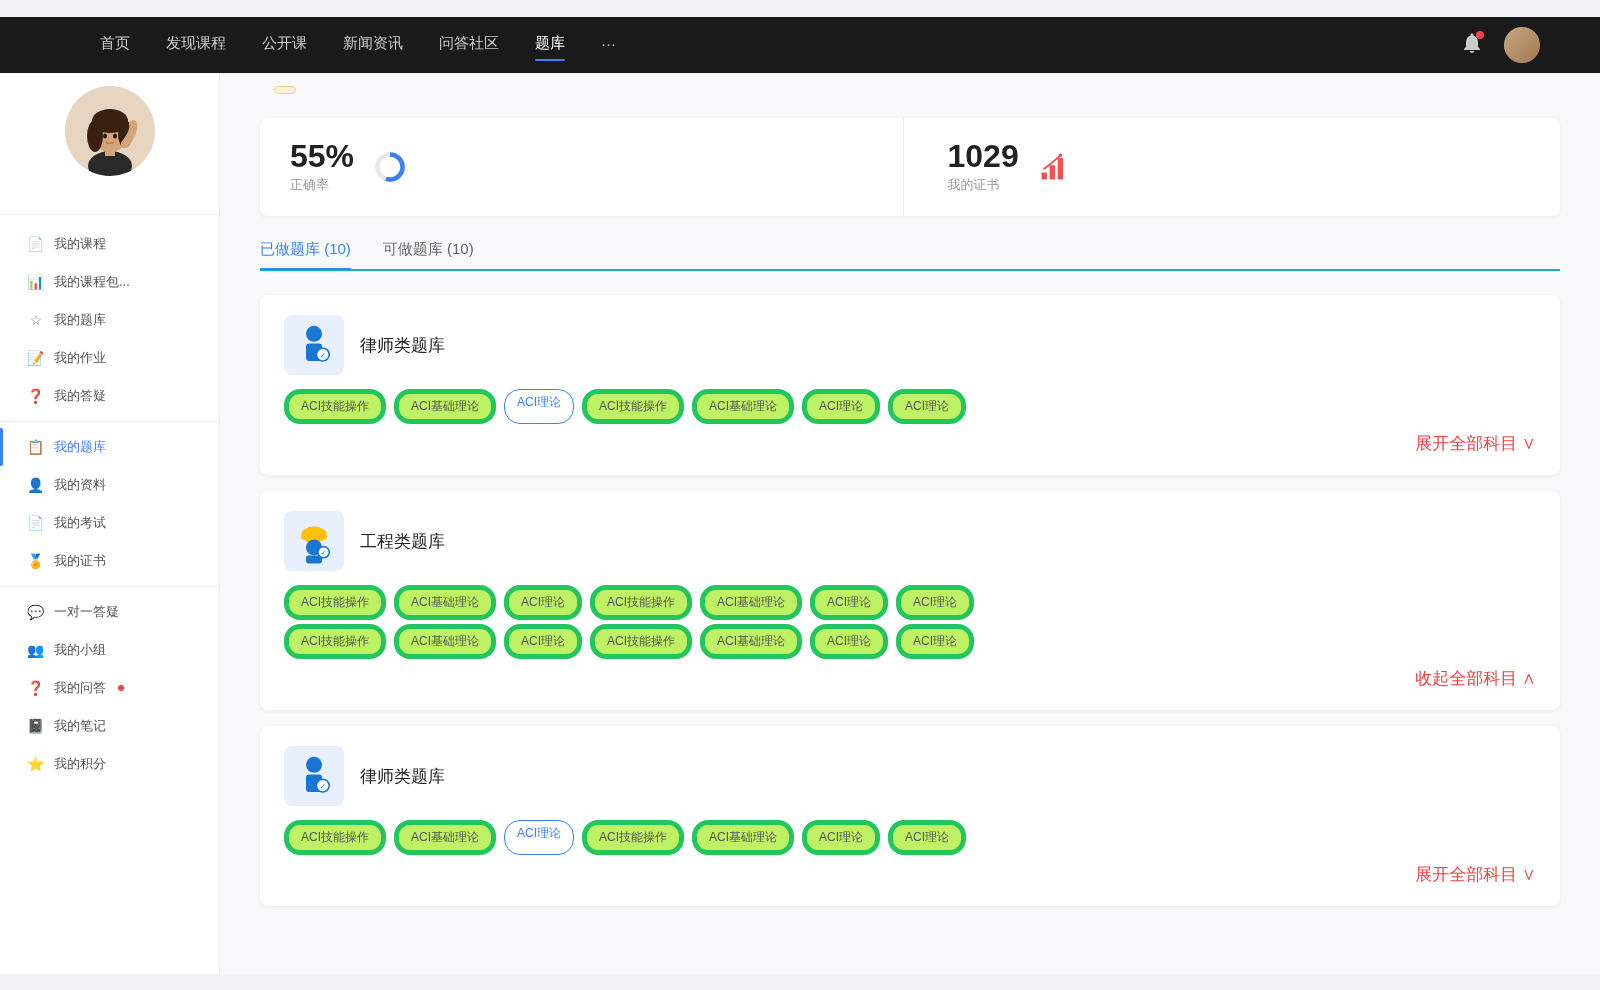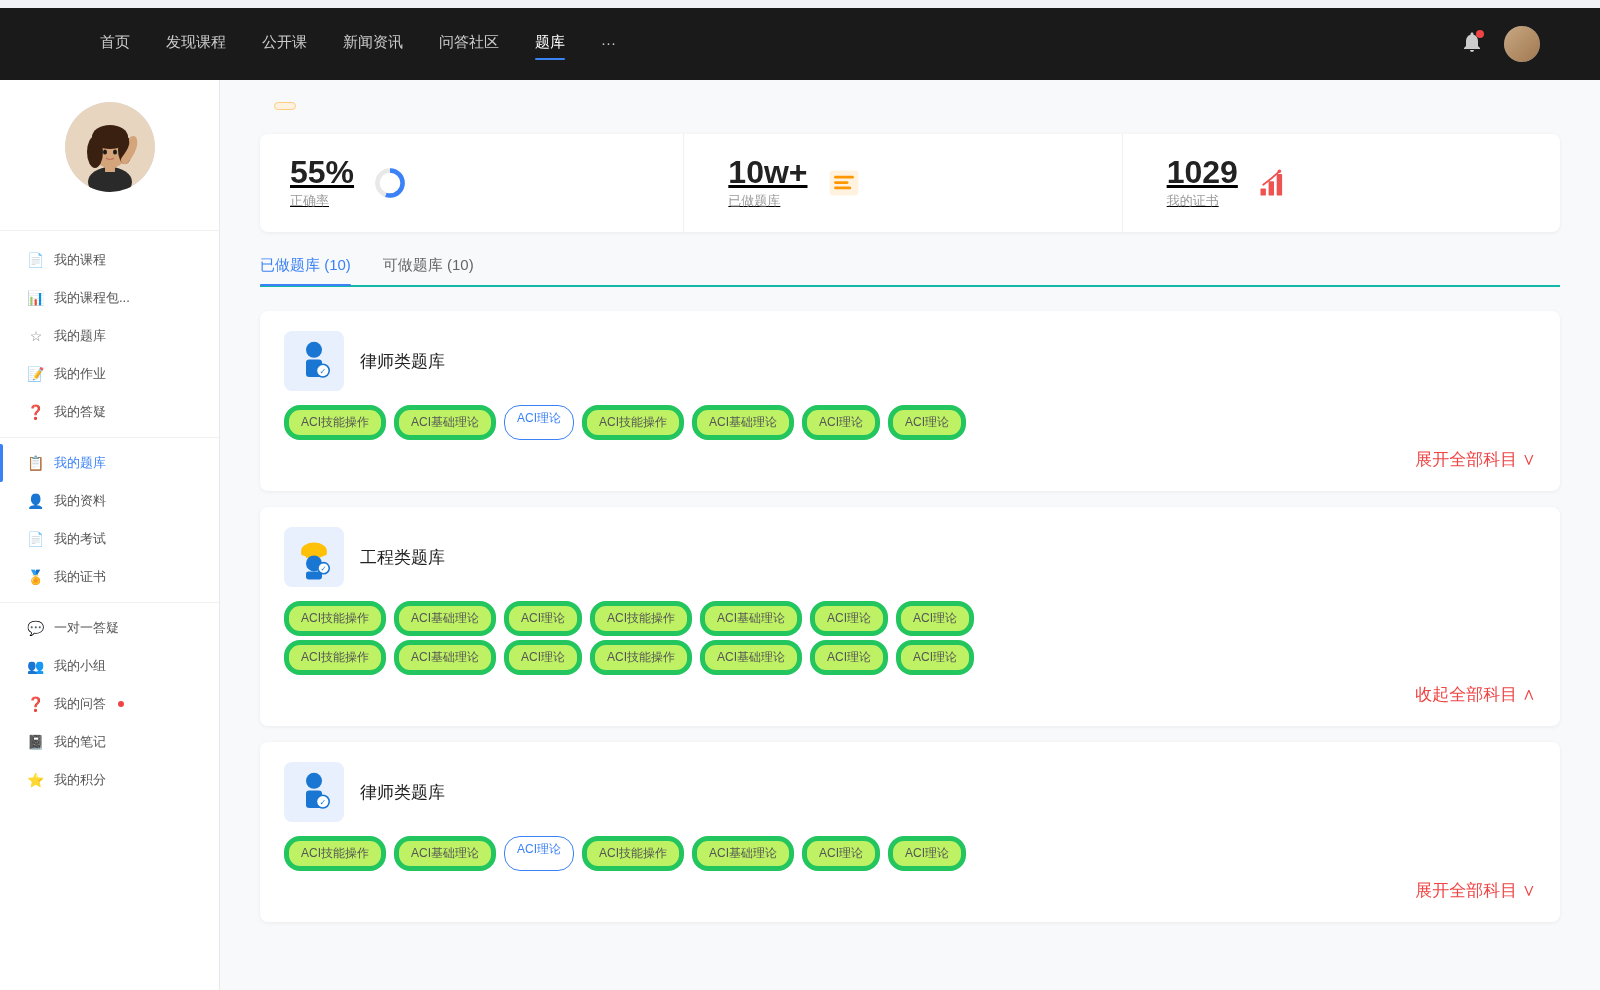--- a/index.html
+++ b/index.html
@@ -1,26 +1,26 @@
 <!DOCTYPE html>
 <html><head>
   <meta charset="utf-8">
   <style>
     * { box-sizing: border-box; margin: 0; padding: 0; }
     body { font-family: 'PingFang SC', 'Microsoft YaHei', sans-serif; background: #f0f2f5; min-height: 990px; }
 
     
     .navbar {
       background: #1a1a1a;
-      height: 72px;
+      height: 56px;
       display: flex;
       align-items: center;
       padding: 0 40px;
       position: sticky;
-      top: 8px;
+      top: 17px;
       z-index: 100;
     }
     .nav-logo {
       color: white;
       font-size: 28px;
       font-weight: bold;
       letter-spacing: 2px;
       margin-right: 60px;
     }
     .nav-links {
@@ -201,21 +201,20 @@
 
     
     .stats-row {
       display: flex;
       gap: 14px;
       background: white;
       border-radius: 8px;
       margin-bottom: 24px;
       overflow: hidden;
       box-shadow: 0 1px 4px rgba(0,0,0,0.06);
-      text-decoration: underline;
     }
     .stat-item {
       flex: 1;
       padding: 22px 30px;
       display: flex;
       align-items: center;
       gap: 16px;
       border-right: 1px solid #f0f0f0;
     }
     .stat-item:last-child { border-right: none; }
@@ -467,34 +466,20 @@
     <div class="stats-row" id="stats-row">
         <div class="stat-item">
     <div class="stat-text">
       <div class="stat-value">55%</div>
       <div class="stat-label">正确率</div>
     </div>
     <div class="stat-icon-wrap">
       <svg class="icon-blue-donut" viewBox="0 0 40 40">
     <circle cx="20" cy="20" r="14" fill="none" stroke="#e8e8e8" stroke-width="5"></circle>
     <circle cx="20" cy="20" r="14" fill="none" stroke="#3b82f6" stroke-width="5" stroke-dasharray="48.378 87.96" stroke-dashoffset="0" transform="rotate(-90 20 20)"></circle>
-  </svg>
-    </div>
-        </div>
-        <div class="stat-item">
-    <div class="stat-text">
-      <div class="stat-value">10w+</div>
-      <div class="stat-label">已做题库</div>
-    </div>
-    <div class="stat-icon-wrap">
-      <svg class="icon-orange-list" viewBox="0 0 40 40">
-    <rect x="4" y="6" width="32" height="28" rx="4" fill="#fff3e0"></rect>
-    <rect x="9" y="12" width="22" height="3" rx="1.5" fill="#ff9800"></rect>
-    <rect x="9" y="18" width="16" height="3" rx="1.5" fill="#ff9800"></rect>
-    <rect x="9" y="24" width="19" height="3" rx="1.5" fill="#ff9800"></rect>
   </svg>
     </div>
         </div>
         <div class="stat-item">
     <div class="stat-text">
       <div class="stat-value">1029</div>
       <div class="stat-label">我的证书</div>
     </div>
     <div class="stat-icon-wrap">
       <svg class="icon-red-bar" viewBox="0 0 40 40">

